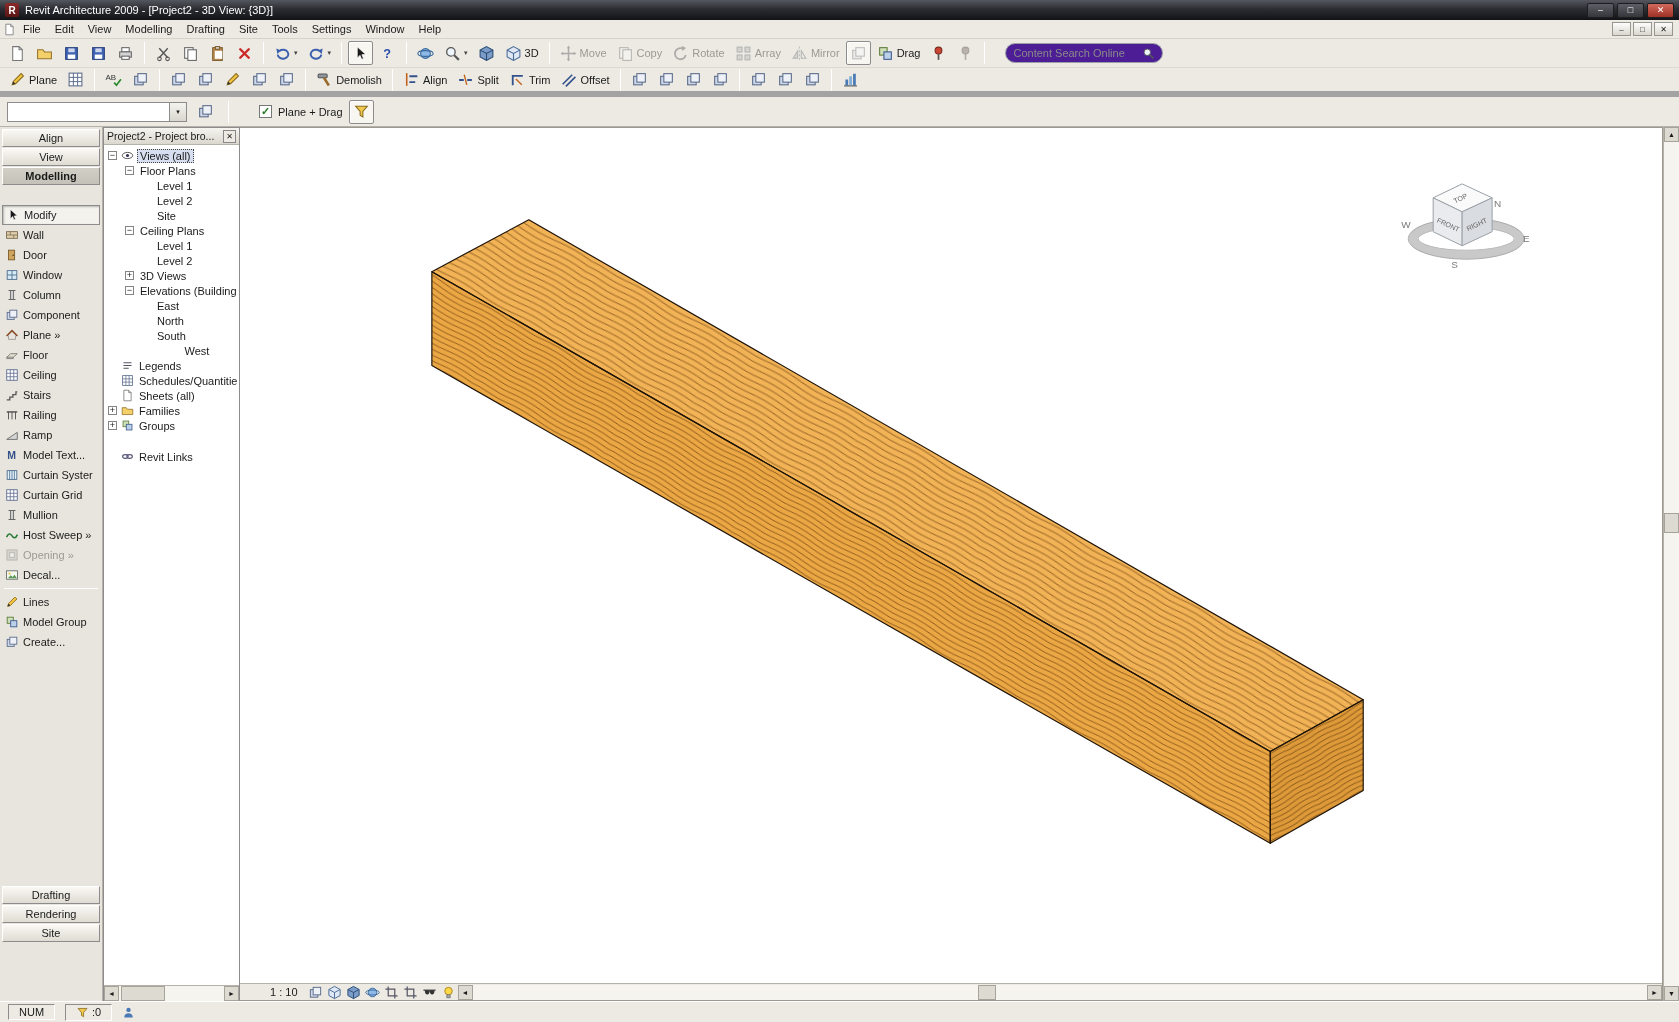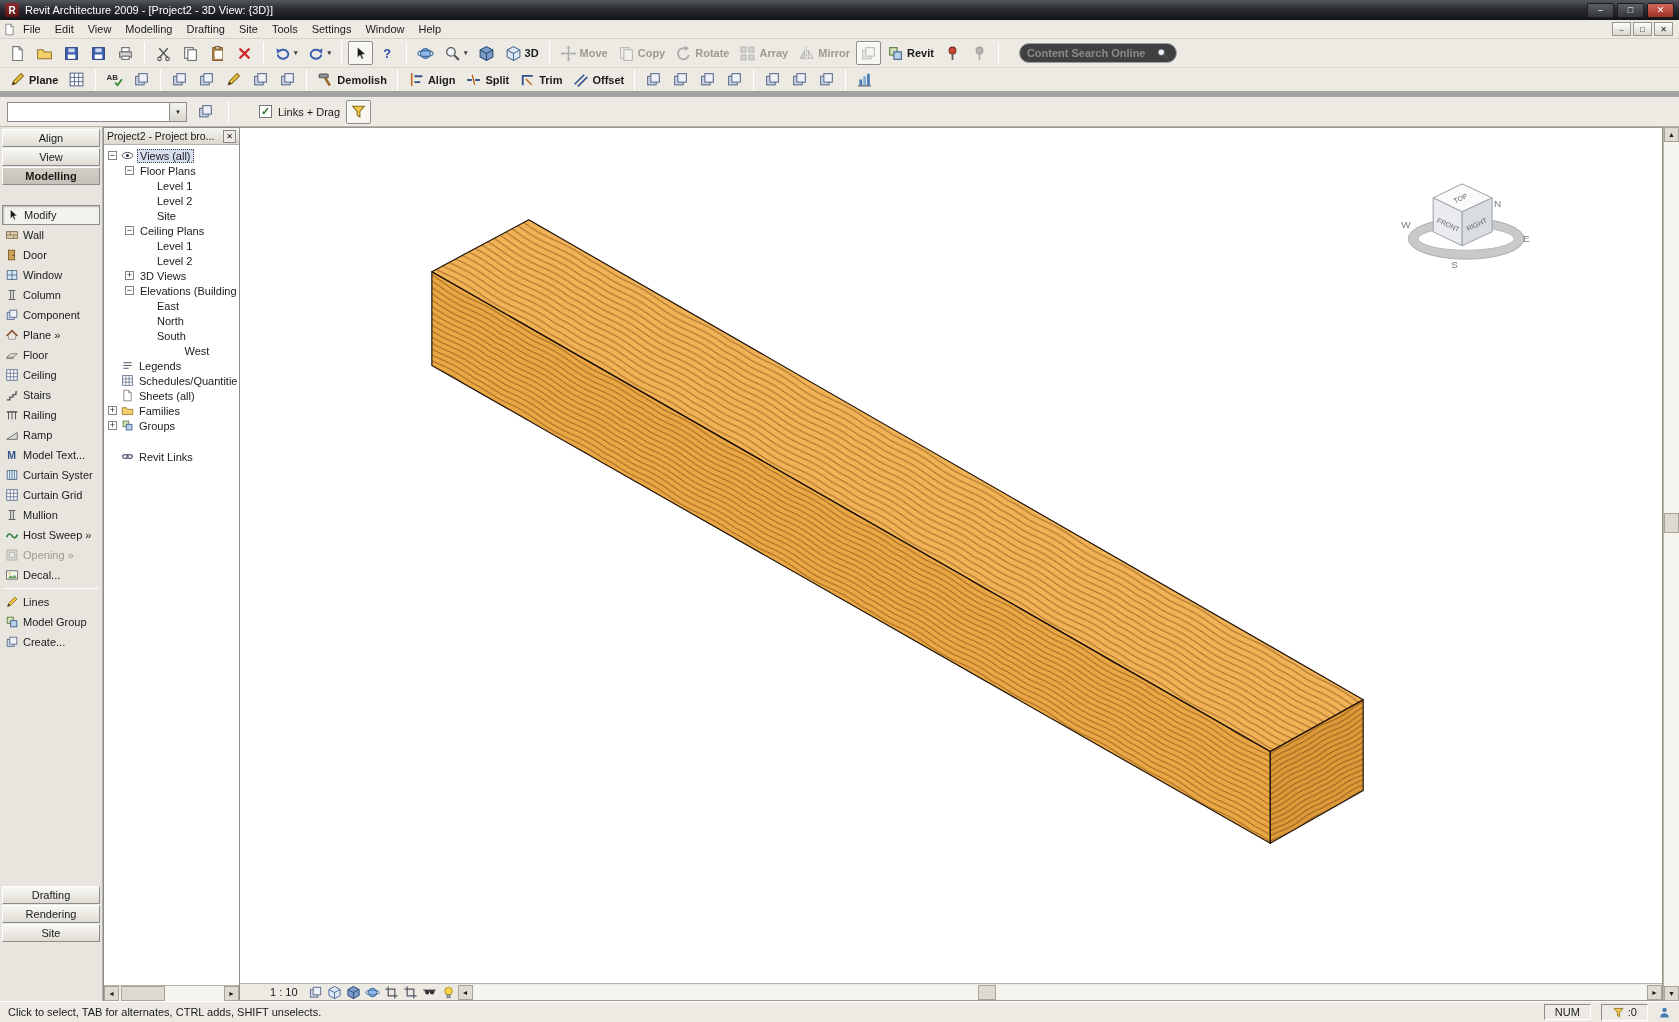--- a/index.html
+++ b/index.html
@@ -11,34 +11,34 @@
 .title-text{flex:1;font-size:11px;white-space:nowrap;overflow:hidden;}
 #winbtns{display:flex;gap:3px;}
 .winbtn{width:27px;height:15px;display:flex;align-items:center;justify-content:center;font-size:9px;color:#fff;background:linear-gradient(#5c5f66,#34363b);border:1px solid #1d1d1f;border-radius:2px;}
 .winbtn.close{background:linear-gradient(#d2695c,#9e3125);}
 
 .menubar{position:absolute;top:20px;left:0;right:0;height:19px;background:#ECEAE3;border-bottom:1px solid #d5d3ca;display:flex;align-items:center;padding:0 3px;}
 .menuitem{padding:2px 7px;white-space:nowrap;}
 .mdi-btns{margin-left:auto;display:flex;gap:2px;padding-right:3px;}
 .mdibtn{width:19px;height:14px;border:1px solid #979790;background:linear-gradient(#fdfdfc,#d9d7ce);display:flex;align-items:center;justify-content:center;font-size:8px;}
 
-.toolbar{position:absolute;left:0;right:0;background:#ECEAE3;display:flex;align-items:center;padding:0 5px;gap:2px;font-weight:bold;}
+.toolbar{position:absolute;left:0;right:0;background:#ECEAE3;display:flex;align-items:center;padding:0 5px;gap:2px;}
 #toolbar1{top:39px;height:29px;border-bottom:1px solid #dbd9d0;}
 #toolbar2{top:68px;height:29px;border-bottom:6px solid #a3a3a3;}
 .tbtn{height:24px;min-width:24px;display:inline-flex;align-items:center;gap:3px;padding:0 3px;border:1px solid transparent;border-radius:2px;flex:none;}
 .tbtn.boxed{border:1px solid #8c8c8c;background:#f7f6f1;box-shadow:inset 1px 1px 0 #fff;}
 .tbtn .lbl{font-size:11px;white-space:nowrap;}
 .tbtn.disabled{color:#9b9b93;}
 .tbtn.disabled svg{opacity:.4;filter:grayscale(.9);}
 .tbi{width:17px;height:17px;flex:none;}
 .sm{width:13px;height:13px;}
 .sm2{width:15px;height:15px;}
 .dd{font-size:7px;color:#444;}
 .tbsep{width:1px;height:22px;background:#c6c4bb;border-right:1px solid #fff;margin:0 4px;flex:none;}
-.searchbox{margin-left:14px;width:158px;height:20px;border:1px solid #9aa0a6;border-radius:11px;background:#404040;display:inline-flex;align-items:center;padding:0 7px;gap:4px;flex:none;}
+.searchbox{margin-left:14px;width:158px;height:20px;border:1px solid #9aa0a6;border-radius:11px;background:#4c1d95;display:inline-flex;align-items:center;padding:0 7px;gap:4px;flex:none;}
 .searchtext{flex:1;color:#8a8a8a;white-space:nowrap;overflow:hidden;}
 
 .optionsbar{position:absolute;top:97px;left:0;right:0;height:30px;background:#ECEAE3;border-bottom:1px solid #b4b2a9;display:flex;align-items:center;padding:0 7px;gap:6px;}
 .typesel{width:180px;height:20px;background:#fff;border:1px solid #8c8c8c;display:flex;align-items:center;padding-left:4px;}
 .typesel .arrow{margin-left:auto;width:17px;height:100%;background:linear-gradient(#f4f3ef,#d9d7ce);border-left:1px solid #8c8c8c;display:flex;align-items:center;justify-content:center;font-size:7px;}
 .checkbox{width:13px;height:13px;border:1px solid #777;background:#fff;display:flex;align-items:center;justify-content:center;font-size:11px;color:#2a7a2a;font-weight:bold;margin-left:20px;}
 
 .main{position:absolute;top:127px;left:0;right:0;bottom:21px;display:flex;}
 .designbar{width:103px;background:#E7E5DD;border-right:1px solid #b4b2a9;display:flex;flex-direction:column;padding:2px 2px 58px 2px;}
 .dbtab{height:18px;border:1px solid;border-color:#fff #8c8c8c #8c8c8c #fff;background:linear-gradient(#f9f8f4,#dedcd2);display:flex;align-items:center;justify-content:center;margin-bottom:1px;flex:none;}
@@ -471,21 +471,21 @@
       </span>
       <span class="tbtn boxed disabled">
         <svg viewBox="0 0 16 16" class="tbi">
           <use href="#sym-generic"></use>
         </svg>
       </span>
       <span class="tbtn">
         <svg viewBox="0 0 16 16" class="tbi">
           <use href="#sym-groupsym"></use>
         </svg>
-        <span class="lbl">Revit</span>
+        <span class="lbl">Drag</span>
       </span>
       <span class="tbtn">
         <svg viewBox="0 0 16 16" class="tbi">
           <use href="#sym-pin"></use>
         </svg>
       </span>
       <span class="tbtn disabled">
         <svg viewBox="0 0 16 16" class="tbi">
           <use href="#sym-pin"></use>
         </svg>
@@ -629,21 +629,21 @@
       <span></span>
       <span class="arrow">▾</span>
     </div>
     <span class="tbtn">
         <svg class="tbi" viewBox="0 0 16 16">
           <use href="#sym-generic"></use>
         </svg>
       </span>
     <span class="tbsep"></span>
     <span class="checkbox">✓</span>
-    <span>Links + Drag</span>
+    <span>Plane + Drag</span>
     <span class="tbtn boxed">
         <svg class="tbi" viewBox="0 0 16 16">
           <use href="#sym-funnel"></use>
         </svg>
       </span>
   </div>
 
   <div class="main">
     <div class="designbar">
       <div id="db-tabs-top">
@@ -1009,21 +1009,20 @@
     <div class="vscroll">
       <span class="vs-arrow">▲</span>
       <span class="vs-track">
           <span class="vs-thumb"></span>
         </span>
       <span class="vs-arrow">▼</span>
     </div>
   </div>
 
   <div class="statusbar">
-    <span class="sb-msg">Click to select, TAB for alternates, CTRL adds, SHIFT unselects.</span>
     <span class="sb-box">NUM</span>
     <span class="sb-box">
       <svg class="tbi sm" viewBox="0 0 16 16">
           <use href="#sym-funnel"></use>
         </svg>
       <span>:0</span>
     </span>
     <svg class="tbi sm" viewBox="0 0 16 16">
         <use href="#sym-person"></use>
       </svg>

